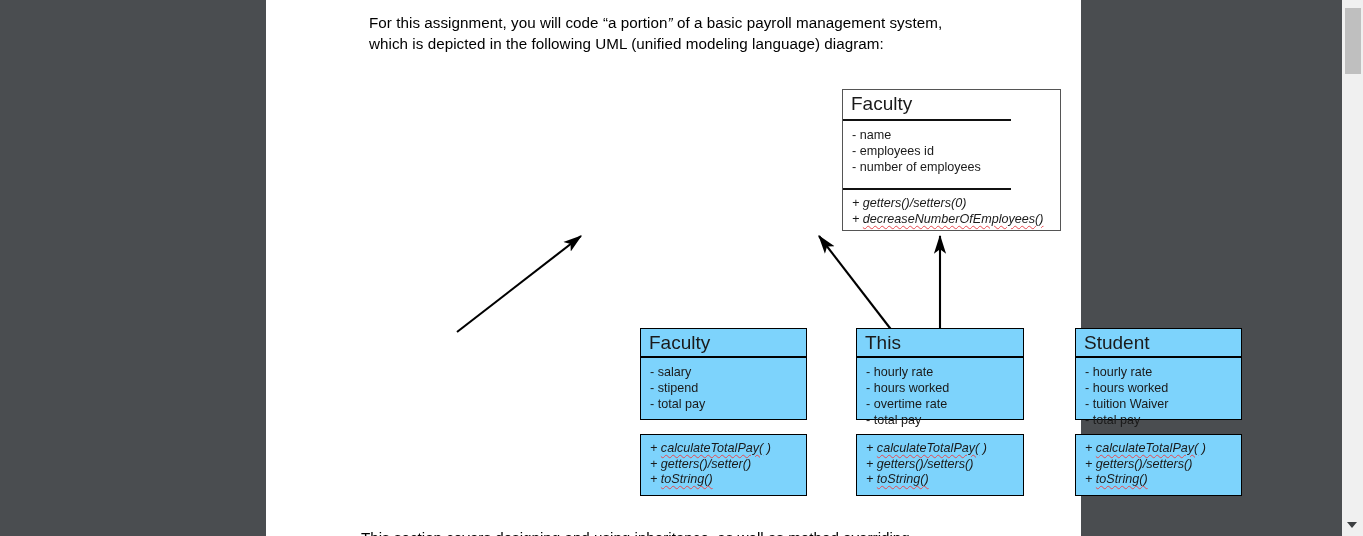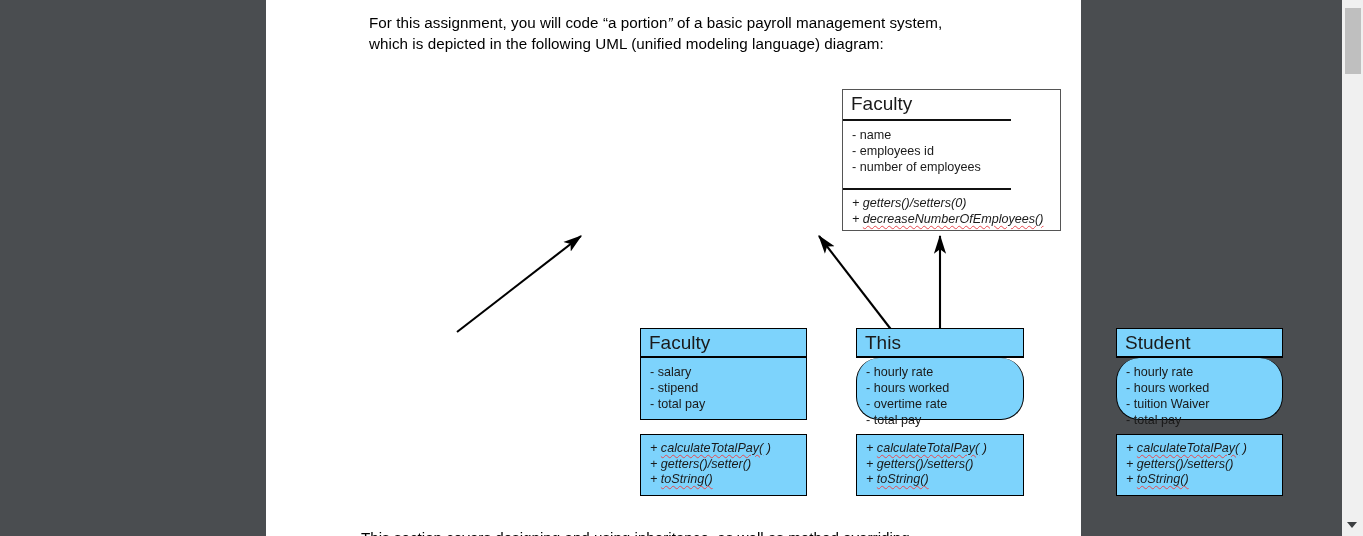--- a/index.html
+++ b/index.html
@@ -128,25 +128,25 @@
   }
   #employee .meth-cell { border: none; width: 213px; }
 
   
   .child .title-cell { border: 1.4px solid #000; border-bottom-width: 2px; }
   .child .attr-cell  { border: 1.4px solid #000; border-top: none; }
   .child .meth-cell  { border: 1.4px solid #000; margin-top: 14px; }
 
   #faculty { left: 374px; top: 328px; width: 167px; }
   #staff   { left: 590px; top: 328px; width: 168px; }
-  #student { left: 850px; top: 328px; width: 167px; }
+  #student { left: 809px; top: 328px; width: 167px; }
 
   #faculty .title-cell, #staff .title-cell, #student .title-cell { height: 30px; }
   #faculty .attr-cell { height: 62px; }
-  #staff .attr-cell, #student .attr-cell { height: 62px; border-radius: 23px; }
+  #staff .attr-cell, #student .attr-cell { height: 62px; }
 
   
   #scrollbar {
     position: absolute;
     right: 0; top: 0;
     width: 21px; height: 536px;
     background: #f0f0f0;
   }
   #sb-thumb {
     position: absolute;

